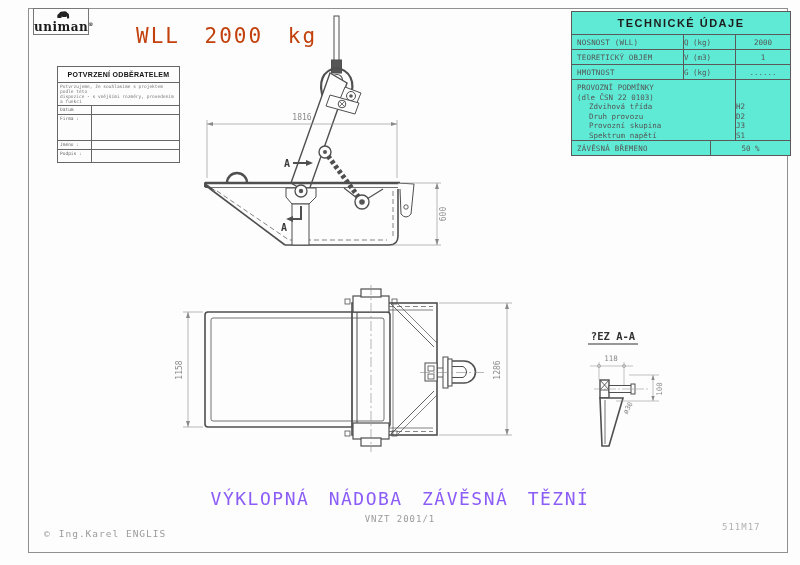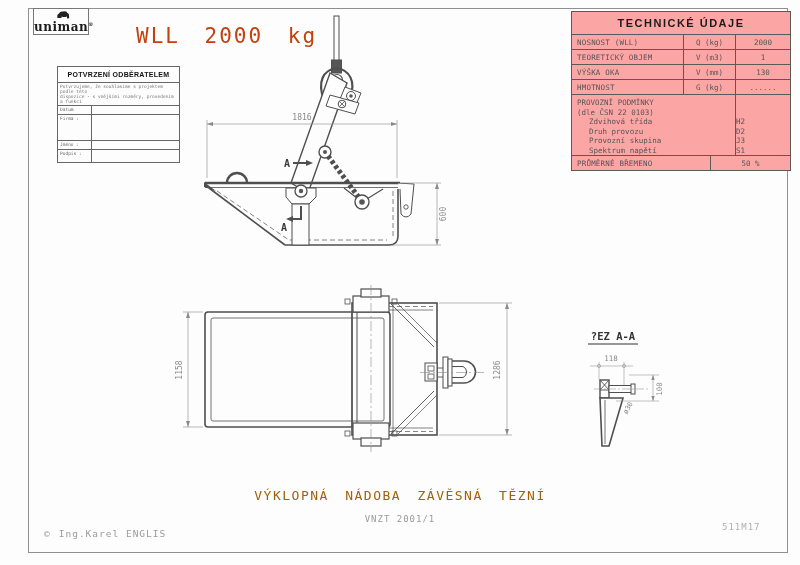--- a/index.html
+++ b/index.html
@@ -25,36 +25,36 @@
         background:#fdfdfd;font-size:4.5px;color:#666;}
   .conf,.conf td{border:1px solid #666;}
   .conf .conf-title{height:13px;text-align:center;font-family:"Liberation Sans",sans-serif;
         font-weight:bold;font-size:7px;letter-spacing:.3px;color:#111;}
   .conf .conf-note{height:12px;font-size:4.5px;line-height:5px;padding:1px 2px;color:#777;}
   .conf td.lab{width:32px;padding:1px 0 0 2px;vertical-align:top;font-size:4.5px;color:#666;}
   .conf td.emp{width:91px;}
 
   
   .tt{position:absolute;left:571px;top:11px;width:219px;border-collapse:collapse;
-        background:#fca5a5;font-size:7.5px;color:#555;table-layout:fixed;}
+        background:#5eead4;font-size:7.5px;color:#555;table-layout:fixed;}
   .tt,.tt td{border:1px solid #5a5a5a;}
   .tt td{padding:0;height:14px;}
   .tt .tt-title{height:22px;text-align:center;font-family:"Liberation Sans",sans-serif;
         font-weight:bold;font-size:11px;letter-spacing:1.5px;color:#1c1c1c;}
   .tt .lab{padding-left:5px;letter-spacing:.2px;}
-  .tt .sym{text-align:center;}
+  .tt .sym{text-align:left;}
   .tt .val{text-align:center;}
   .tt .cond-left{vertical-align:top;padding:3px 0 0 5px;line-height:9.5px;}
   .tt .cond-right{vertical-align:top;padding-top:22px;line-height:9.5px;}
   .tt .cond-ind{padding-left:12px;}
   .tt .frow{height:13px;}
 
   
-  .main-title{position:absolute;left:0;top:488px;width:800px;text-align:center;font-size:13px;
-        letter-spacing:1.5px;word-spacing:7px;color:#a16207;}
+  .main-title{position:absolute;left:0;top:488px;width:800px;text-align:center;font-size:18px;
+        letter-spacing:1.5px;word-spacing:7px;color:#8b5cf6;}
   .sub-title{position:absolute;left:0;top:514px;width:800px;text-align:center;font-size:9px;
         letter-spacing:1px;color:#9a9a9a;}
   .copyright{position:absolute;left:44px;top:528px;font-size:9.5px;letter-spacing:1px;color:#9b9b9b;}
   .copyright .csym{display:inline-block;margin-right:8px;}
   .docnum{position:absolute;left:722px;top:522px;font-size:9px;letter-spacing:1px;color:#b0b0b0;}
 
   svg.drawing{position:absolute;left:0;top:0;}
   svg.drawing text{font-family:"DejaVu Sans Mono",monospace;}
 </style>
 </head>
@@ -116,25 +116,20 @@
         </tr>
     <tr>
           <td class="lab">NOSNOST (WLL)</td>
         <td colspan="2" class="sym">Q (kg)</td>
         <td class="val">2000</td>
         </tr>
     <tr>
           <td class="lab">TEORETICKÝ OBJEM</td>
         <td colspan="2" class="sym">V (m3)</td>
         <td class="val">1</td>
-        </tr>
-    <tr>
-          <td class="lab">VÝŠKA OKA</td>
-        <td colspan="2" class="sym">V (mm)</td>
-        <td class="val">130</td>
         </tr>
     <tr>
           <td class="lab">HMOTNOST</td>
         <td colspan="2" class="sym">G (kg)</td>
         <td class="val">......</td>
         </tr>
     <tr style="height:58px;">
       <td colspan="3" class="cond-left">
         <div>PROVOZNÍ PODMÍNKY</div>
         <div>(dle ČSN 22 0103)</div>
@@ -144,21 +139,21 @@
         <div class="cond-ind">Spektrum napětí</div>
       </td>
       <td class="cond-right">
         <div>H2</div>
         <div>D2</div>
         <div>J3</div>
         <div>S1</div>
       </td>
     </tr>
     <tr class="frow">
-          <td colspan="2" class="lab">PRŮMĚRNÉ BŘEMENO</td>
+          <td colspan="2" class="lab">ZÁVĚSNÁ BŘEMENO</td>
         <td colspan="2" class="val">50 %</td>
         </tr>
   </tbody>
     </table>
 
   <svg class="drawing" width="800" height="565" viewBox="0 0 800 565">
     <defs>
       <marker id="ma" markerWidth="10" markerHeight="8" refX="9" refY="4" orient="auto-start-reverse">
         <path d="M0,1 L9,4 L0,7 Z" fill="#8a8a8a"></path>
       </marker>

